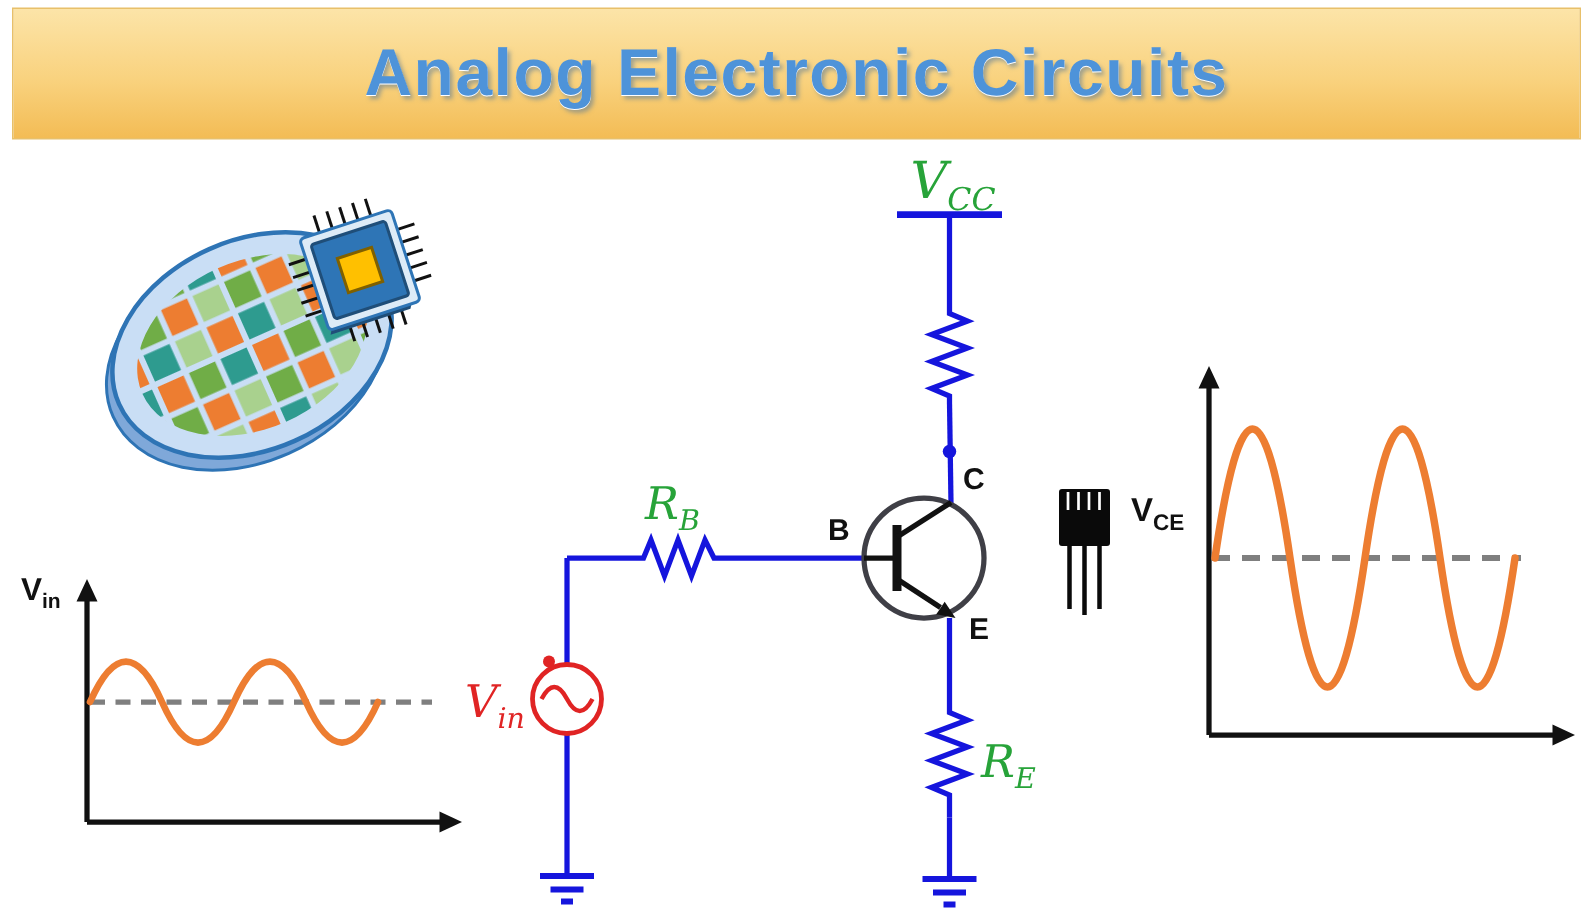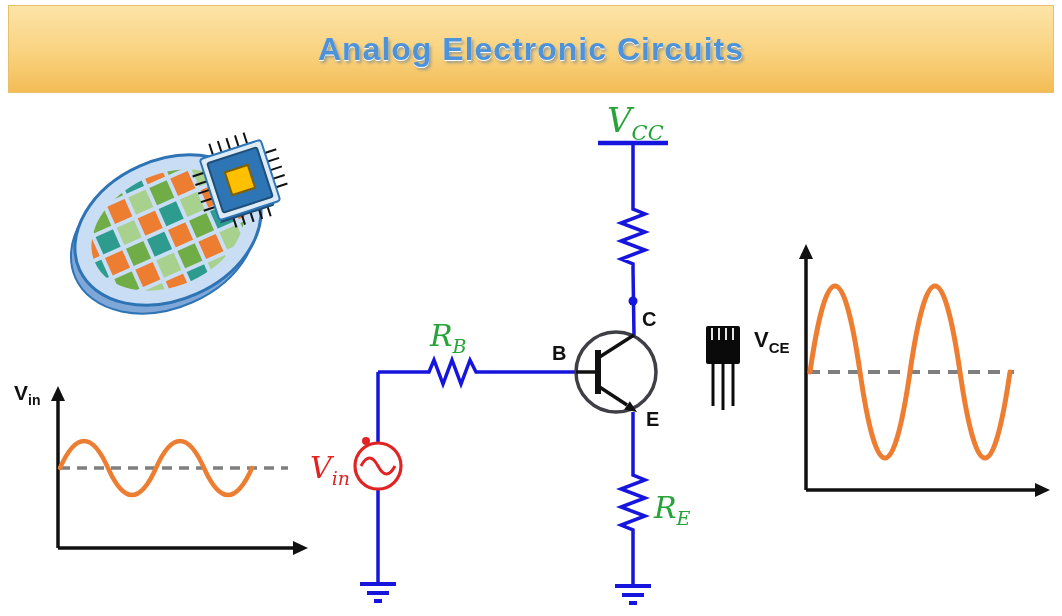--- a/index.html
+++ b/index.html
@@ -1,21 +1,21 @@
 <!DOCTYPE html>
 <html><head>
 <meta charset="utf-8">
 <style>
   html,body{margin:0;padding:0;background:#ffffff;}
   #page{position:relative;width:1062px;height:616px;background:#ffffff;overflow:hidden;
         font-family:"Liberation Sans",sans-serif;}
   #banner{position:absolute;left:8px;top:5px;width:1044px;height:86px;
           background:linear-gradient(#FCE4A8,#F9D27E 55%,#F3BC55);
           border:1px solid #E8C06A;display:flex;align-items:center;justify-content:center;}
-  #banner .title{font-size:32px;font-weight:bold;letter-spacing:1px;color:#4E93D9;
+  #banner .title{font-size:44px;font-weight:bold;letter-spacing:1px;color:#4E93D9;
           text-shadow:0 1px 0 #ffffff, 2px 3px 3px rgba(90,120,150,0.55);}
   svg{position:absolute;left:0;top:0;}
   .mathlbl{font-family:"DejaVu Serif",serif;font-style:italic;}
   .sanslbl{font-family:"Liberation Sans",sans-serif;font-weight:bold;}
 </style>
 </head>
 <body>
 
 <div id="page">
 

